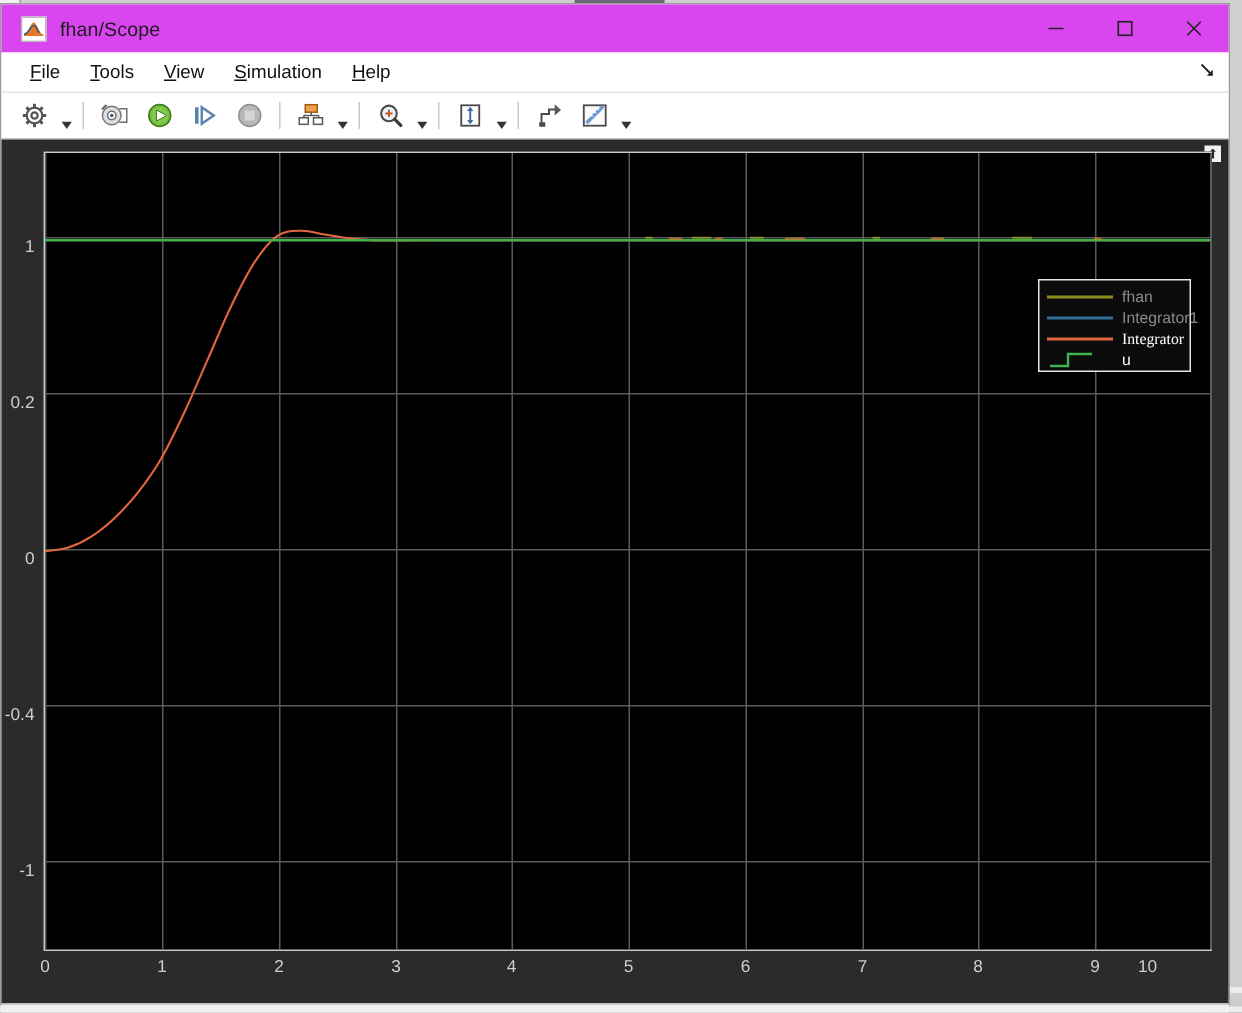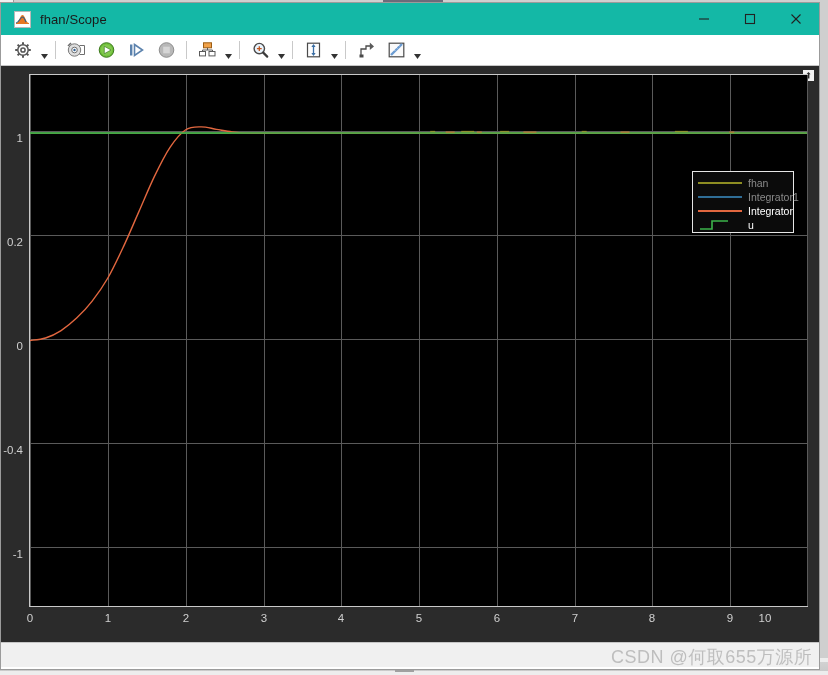--- a/index.html
+++ b/index.html
@@ -15,21 +15,21 @@
   .bg-left-chrome2{position:absolute;left:0;top:640px;width:13px;height:18px;background:#f0f0f0;}
   .bg-squiggle{position:absolute;left:1px;top:652px;width:12px;height:6px;}
   .bg-topline{position:absolute;left:383px;top:0;width:60px;height:3px;background:#6b6b7a;}
   .bg-bottombar{position:absolute;left:0;top:658px;width:828px;height:17px;background:#ededed;}
   .bg-scroll-track{position:absolute;left:0;top:662px;width:828px;height:9px;background:linear-gradient(#d2d2d2,#cacaca);}
   .bg-scroll-thumb{position:absolute;left:395px;top:661px;width:19px;height:11px;background:#a0a0a0;}
 
   
   .window{position:absolute;left:0;top:2px;width:820px;height:668px;background:#fff;border:1px solid #9b9b9b;box-sizing:border-box;}
 
-  .titlebar{position:relative;height:32px;background:#14b8a6;display:flex;align-items:center;}
+  .titlebar{position:relative;height:32px;background:#d946ef;display:flex;align-items:center;}
   .app-icon{width:17px;height:17px;margin-left:13px;margin-right:9px;position:relative;background:#fff;border:1px solid #b9b9b9;box-sizing:border-box;}
   .app-icon svg{display:block;}
   .title-text{font-size:13px;color:#1a1a1a;letter-spacing:.1px;}
   .win-btns{position:absolute;right:0;top:0;display:flex;height:32px;}
   .win-btn{width:46px;height:32px;display:flex;align-items:center;justify-content:center;}
   .win-btn svg{display:block;}
 
   .menubar{position:relative;height:26px;background:#fff;display:flex;align-items:center;padding-left:9px;border-bottom:1px solid #e3e3e3;}
   .menu-item{font-size:12.5px;color:#111;padding:3px 10px;cursor:default;}
   .menu-item u{text-decoration:underline;}
@@ -108,20 +108,31 @@
         </div>
         <div class="win-btn">
           <svg width="12" height="12" viewBox="0 0 12 12">
               <line x1="1.5" y1="1.5" x2="10.5" y2="10.5" stroke="#222" stroke-width="1.1"></line>
               <line x1="10.5" y1="1.5" x2="1.5" y2="10.5" stroke="#222" stroke-width="1.1"></line>
             </svg>
         </div>
       </div>
     </div>
 
+    <div class="menubar">
+      <div class="menu-item"><u>F</u><span>ile</span></div>
+      <div class="menu-item"><u>T</u><span>ools</span></div>
+      <div class="menu-item"><u>V</u><span>iew</span></div>
+      <div class="menu-item"><u>S</u><span>imulation</span></div>
+      <div class="menu-item"><u>H</u><span>elp</span></div>
+      <svg class="menu-overflow" viewBox="0 0 14 14">
+        <path d="M3 3 L10 10" stroke="#222" stroke-width="1.2" fill="none"></path>
+        <path d="M10.5 6.5 L10.5 10.5 L6.5 10.5 Z" fill="#222"></path>
+      </svg>
+    </div>
 
     <div class="toolbar">
 
       <div class="tb-btn">
         <svg width="18" height="18" viewBox="0 0 18 18">
           <g fill="none" stroke="#555" stroke-width="1.5">
             <circle cx="9" cy="9" r="5.2"></circle>
             <circle cx="9" cy="9" r="2.1"></circle>
           </g>
           <g stroke="#555" stroke-width="2">
@@ -296,38 +307,38 @@
             <path d="M431.2 56.5 l13 0" stroke="#9a9a2c" stroke-width="1.3" opacity="0.85" fill="none"></path>
             <path d="M446.8 57.1 l5 0" stroke="#c9792e" stroke-width="1.3" opacity="0.85" fill="none"></path>
             <path d="M470.1 56.5 l9 0" stroke="#9a9a2c" stroke-width="1.3" opacity="0.85" fill="none"></path>
             <path d="M493.4 57.1 l13 0" stroke="#c9792e" stroke-width="1.3" opacity="0.85" fill="none"></path>
             <path d="M551.7 56.5 l5 0" stroke="#9a9a2c" stroke-width="1.3" opacity="0.85" fill="none"></path>
             <path d="M590.5 57.1 l9 0" stroke="#c9792e" stroke-width="1.3" opacity="0.85" fill="none"></path>
             <path d="M644.9 56.5 l13 0" stroke="#9a9a2c" stroke-width="1.3" opacity="0.85" fill="none"></path>
             <path d="M699.3 57.1 l5 0" stroke="#c9792e" stroke-width="1.3" opacity="0.85" fill="none"></path>
           </svg>
 
-        <div class="legend" style="left:662px;top:96px">
+        <div class="legend" style="left:662px;top:84px">
           <div class="leg-row">
             <div class="leg-swatch">
                 <div class="ln" id="sw0" style="background: rgb(141, 141, 34);"></div>
               </div>
             <div class="leg-label" id="lb0" style="color: rgb(138, 138, 138);">fhan</div>
           </div>
           <div class="leg-row">
             <div class="leg-swatch">
                 <div class="ln" id="sw1" style="background: rgb(47, 109, 150);"></div>
               </div>
             <div class="leg-label" id="lb1" style="color: rgb(138, 138, 138);">Integrator1</div>
           </div>
           <div class="leg-row">
             <div class="leg-swatch">
                 <div class="ln" id="sw2" style="background: rgb(226, 103, 63);"></div>
               </div>
-            <div class="leg-label" id="lb2" style="color: rgb(255, 255, 255);">Integrator</div>
+            <div class="leg-label" id="lb2" style="color: rgb(255, 255, 255); font-family: Liberation Serif, serif;">Integrator</div>
           </div>
           <div class="leg-row">
             <div class="leg-swatch">
               <svg width="44" height="12" viewBox="0 0 44 12" style="position:absolute;left:0;top:0">
                 <path id="sw3" d="M2 10 L14 10 L14 2 L30 2" fill="none" stroke="#3cb44b" stroke-width="1.6"></path>
               </svg>
             </div>
             <div class="leg-label" id="lb3" style="color: rgb(255, 255, 255);">u</div>
           </div>
         </div>

